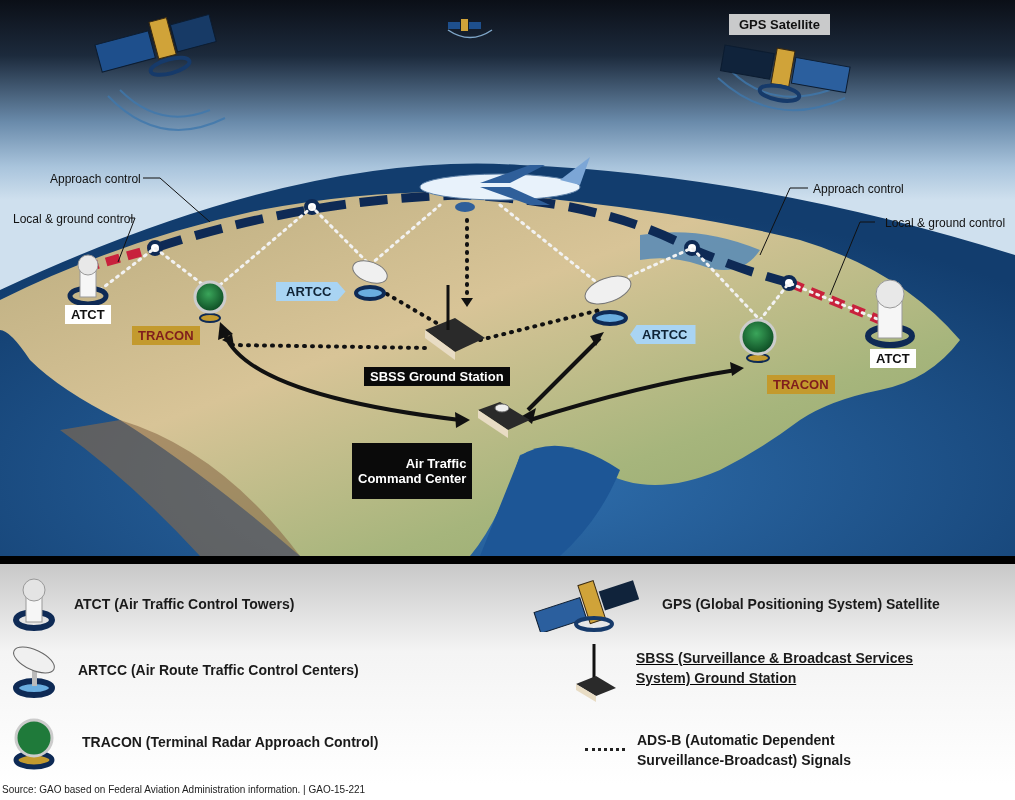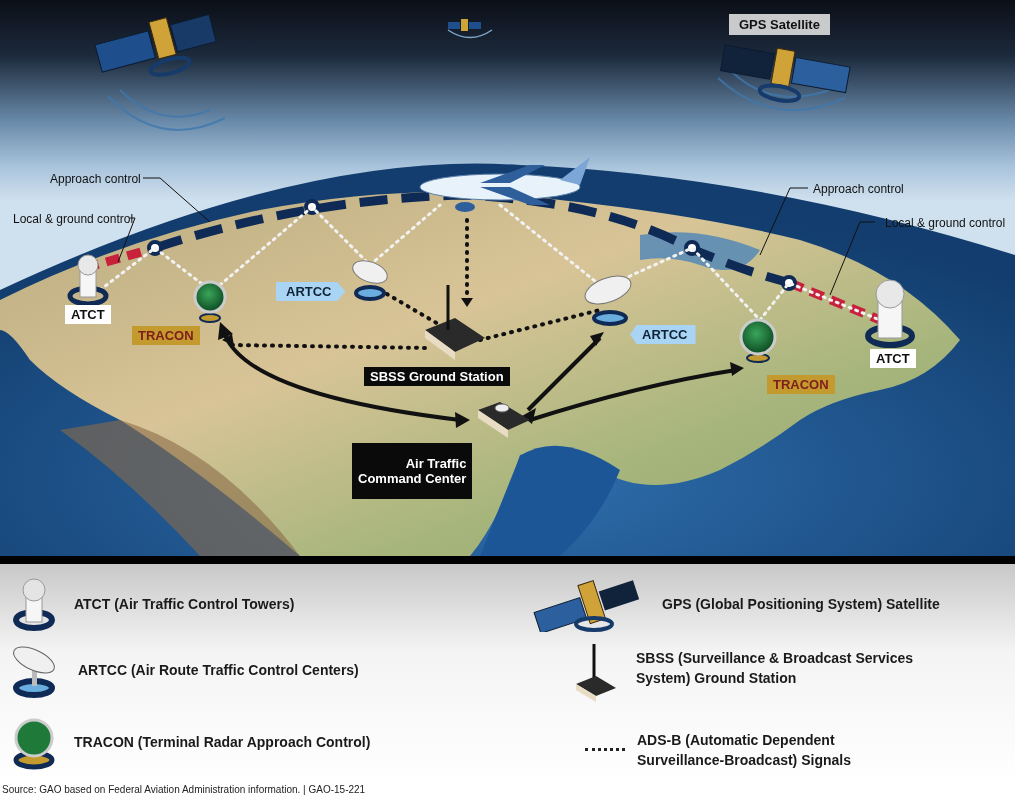--- a/index.html
+++ b/index.html
@@ -225,38 +225,38 @@
     <div class="leg-text" style="margin-left:12px;">ARTCC (Air Route Traffic Control Centers)</div>
   </div>
 
   <div class="leg-item" style="left:10px; top:150px;">
     <div class="leg-icon">
       <svg width="56" height="56">
           <ellipse cx="24" cy="46" rx="18" ry="7" fill="#c39a2e" stroke="#0e2a55" stroke-width="5"></ellipse>
           <circle cx="24" cy="24" r="18" fill="#1f7a3a" stroke="#ccc" stroke-width="3"></circle>
         </svg>
     </div>
-    <div class="leg-text" style="margin-left:8px;text-align:right;">TRACON (Terminal Radar Approach Control)</div>
+    <div class="leg-text" style="margin-left:16px;text-align:right;">TRACON (Terminal Radar Approach Control)</div>
   </div>
 
   <div class="leg-item" style="left:530px; top:12px;">
     <div class="leg-icon" style="width:112px;">
       <svg width="112" height="56">
           <g transform="rotate(-18 56 28)">
             <rect x="4" y="20" width="48" height="22" fill="#2b5f9e" stroke="#0c1c30"></rect>
             <rect x="54" y="8" width="16" height="40" fill="#d0a339" stroke="#3a2a10"></rect>
             <rect x="72" y="20" width="36" height="20" fill="#10233b"></rect>
           </g>
           <ellipse cx="64" cy="48" rx="18" ry="6" fill="none" stroke="#163a6a" stroke-width="4"></ellipse>
         </svg>
     </div>
     <div class="leg-text" style="margin-left:20px;">GPS (Global Positioning System) Satellite</div>
   </div>
 
-  <div class="leg-item" style="left:570px; top:76px;">
+  <div class="leg-item" style="left:570px; top:76px;text-decoration:underline;">
     <div class="leg-icon">
       <svg width="56" height="64">
           <line x1="24" y1="4" x2="24" y2="44" stroke="#111" stroke-width="3"></line>
           <polygon points="6,44 26,36 46,48 26,56" fill="#2a2a2a"></polygon>
           <polygon points="6,44 26,56 26,62 6,50" fill="#e8dcc4"></polygon>
         </svg>
     </div>
     <div style="margin-left:10px;">
       <div class="leg-text">SBSS (Surveillance &amp; Broadcast Services</div>
       <div class="leg-text">System) Ground Station</div>

